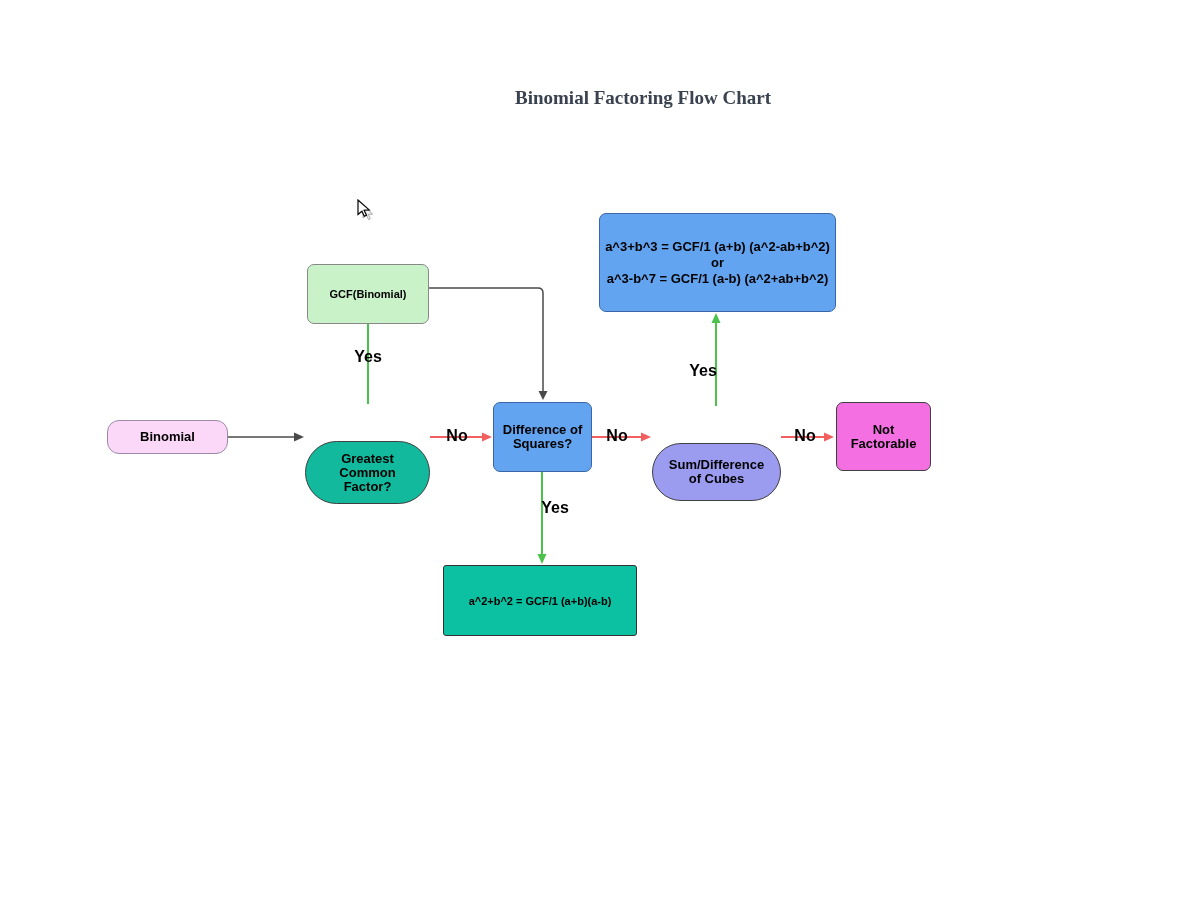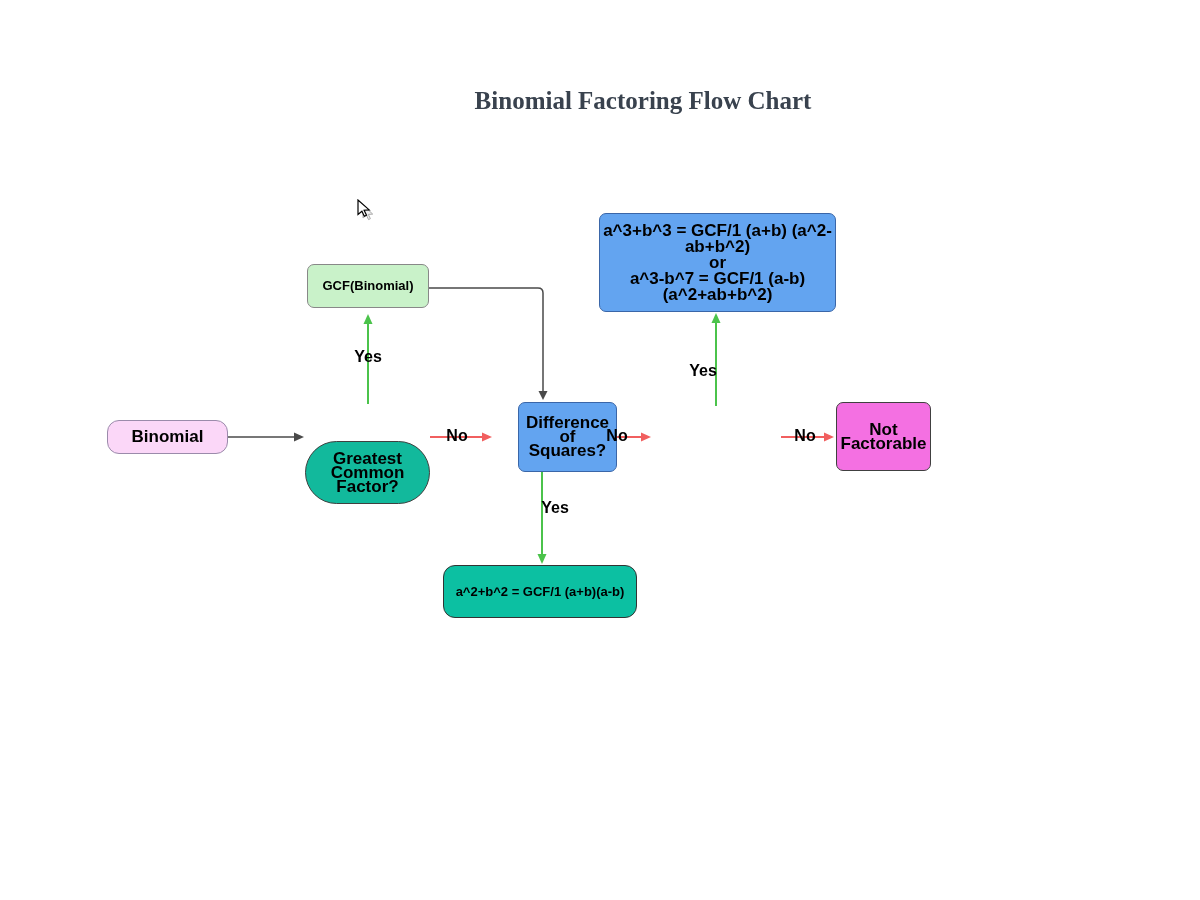--- a/index.html
+++ b/index.html
@@ -9,77 +9,77 @@
     background:#ffffff;
     overflow:hidden;
     font-family:"Liberation Sans", sans-serif;
   }
   #title{
     position:absolute;
     left:443px;top:87px;width:400px;
     text-align:center;
     font-family:"Liberation Serif", serif;
     font-weight:bold;
-    font-size:25px;
+    font-size:19px;
     color:#39424e;
   }
   svg.edges{position:absolute;left:0;top:0;}
   .node{
     position:absolute;
     box-sizing:border-box;
     display:flex;align-items:center;justify-content:center;
     text-align:center;
     font-weight:bold;
-    font-size:17px;
+    font-size:13px;
     color:#000000;
     line-height:14px;
   }
   .rect{border-radius:7px;}
   .stadium{border-radius:40px;margin-top:36px;}
   .n-binomial{
     left:107px;top:420px;width:121px;height:34px;
     background:#fbd7f8;border:1px solid #9b8bab;border-radius:12px;
   }
   .n-gcf-result{
-    left:307px;top:264px;width:122px;height:44px;
+    left:307px;top:264px;width:122px;height:60px;
     background:#c9f2c9;border:1px solid #888888;
-    font-size:13px;
+    font-size:11px;
     text-align:right;
   }
   .n-gcf-question{
     left:305px;top:405px;width:125px;height:63px;
     background:#12b99c;border:1.5px solid #404040;
     padding:0 9px;
   }
   .n-squares-question{
-    left:518px;top:402px;width:99px;height:70px;
+    left:493px;top:402px;width:99px;height:70px;
     background:#63a4f0;border:1.5px solid #3a66a8;
     padding:0 6px;
   }
   .n-cubes-question{
     left:652px;top:407px;width:129px;height:58px;
     background:#9b9bf0;border:1.5px solid #404040;
     padding:0 9px;
   }
   .n-not-factorable{
     left:836px;top:402px;width:95px;height:69px;
     background:#f470e2;border:1.5px solid #404040;
     padding:10px 10px;
   }
   .n-cubes-result{
     left:599px;top:213px;width:237px;height:99px;
     background:#63a4f0;border:1.5px solid #3a66a8;
     flex-direction:column;
     line-height:16px;
   }
   .n-squares-result{
-    left:443px;top:565px;width:194px;height:53px;
+    left:443px;top:565px;width:194px;height:71px;
     background:#0cc0a2;border:1.5px solid #333333;
-    border-radius:12px;
-    font-size:13px;
+    border-radius:3px;
+    font-size:11px;
   }
   .edge-label{
     position:absolute;
     font-size:16px;
     font-weight:bold;
     color:#000000;
     transform:translate(-50%,-50%);
     white-space:nowrap;
   }
   #cursor{position:absolute;left:352px;top:199px;}
@@ -119,20 +119,21 @@
   </svg>
 
   <div class="node n-binomial">Binomial</div>
 
   <div class="node rect n-gcf-result">GCF(Binomial)</div>
 
   <div class="node stadium n-gcf-question">Greatest Common Factor?</div>
 
   <div class="node rect n-squares-question">Difference of Squares?</div>
 
+  <div class="node stadium n-cubes-question">Sum/Difference of Cubes</div>
 
   <div class="node rect n-not-factorable">Not Factorable</div>
 
   <div class="node rect n-cubes-result">
     <div>a^3+b^3 = GCF/1 (a+b) (a^2-ab+b^2)</div>
     <div>or</div>
     <div>a^3-b^7 = GCF/1 (a-b) (a^2+ab+b^2)</div>
   </div>
 
   <div class="node n-squares-result">a^2+b^2 = GCF/1 (a+b)(a-b)</div>

